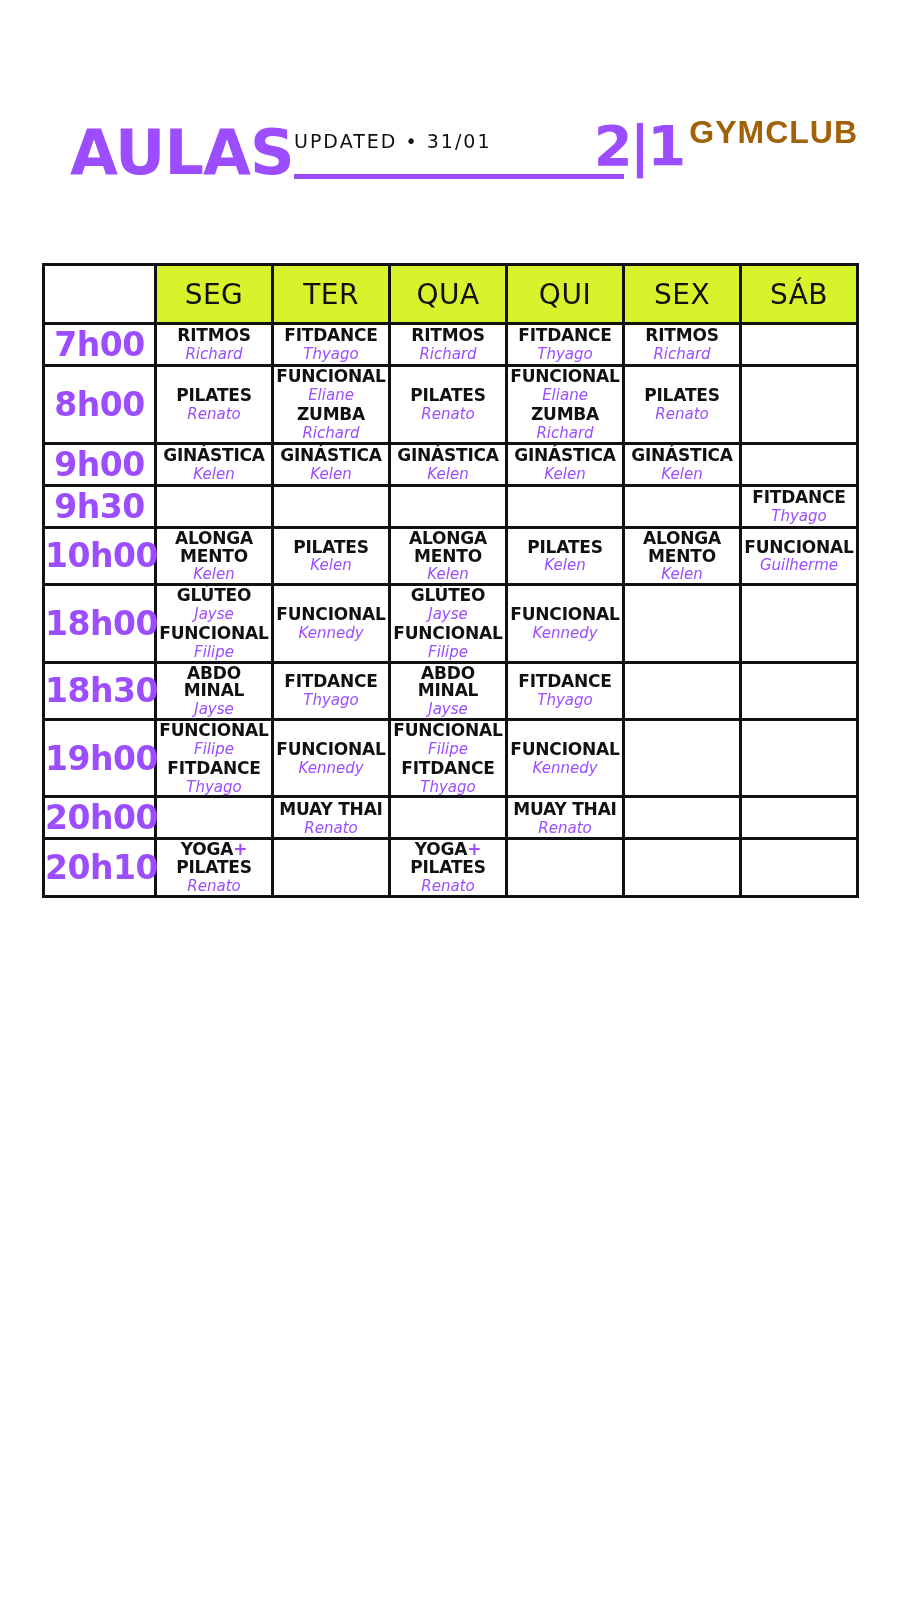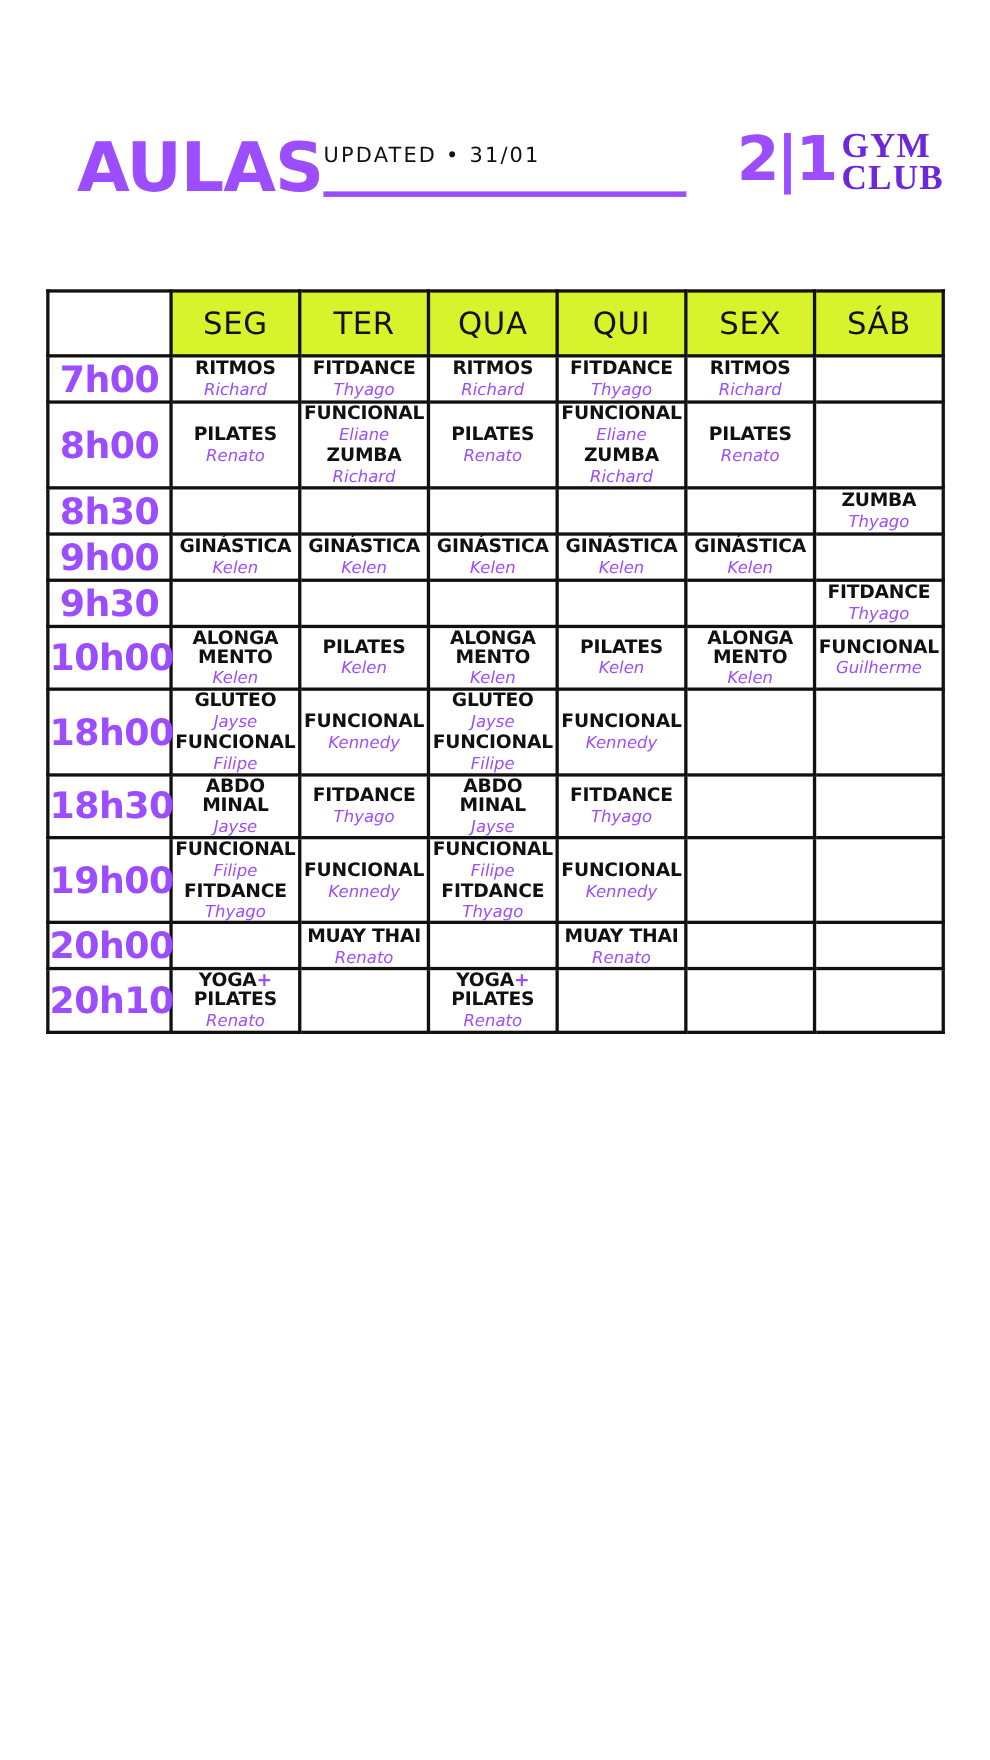--- a/index.html
+++ b/index.html
@@ -63,26 +63,26 @@
   .brand-mark {
     font-size: 56px;
     font-weight: bold;
     color: #9B4DFF;
     font-family: "DejaVu Sans", sans-serif;
     line-height: 1;
     letter-spacing: -3px;
   }
   .brand-text {
     display: flex;
-    flex-direction: column;
+    flex-direction: row;
     line-height: 0.92;
-    font-family: Liberation Serif, serif;
+    font-family: Liberation Sans, sans-serif;
     font-weight: bold;
     font-size: 32px;
-    color: #6d28d9;
+    color: #a16207;
     letter-spacing: 1px;
   }
 
   
   .grid {
     position: absolute;
     left: 42px;
     top: 263px;
     width: 816px;
     border-collapse: collapse;
@@ -247,34 +247,20 @@
         </td>
         <td class="cell">
           <div class="entry">
             <div class="cls">PILATES</div>
             <div class="who">Renato</div>
           </div>
         </td>
         <td class="cell"></td>
       </tr>
       <tr>
-        <td class="time">8h30</td>
-        <td class="cell"></td>
-        <td class="cell"></td>
-        <td class="cell"></td>
-        <td class="cell"></td>
-        <td class="cell"></td>
-        <td class="cell">
-          <div class="entry">
-            <div class="cls">ZUMBA</div>
-            <div class="who">Thyago</div>
-          </div>
-        </td>
-      </tr>
-      <tr>
         <td class="time">9h00</td>
         <td class="cell">
           <div class="entry">
             <div class="cls">GINÁSTICA</div>
             <div class="who">Kelen</div>
           </div>
         </td>
         <td class="cell">
           <div class="entry">
             <div class="cls">GINÁSTICA</div>

